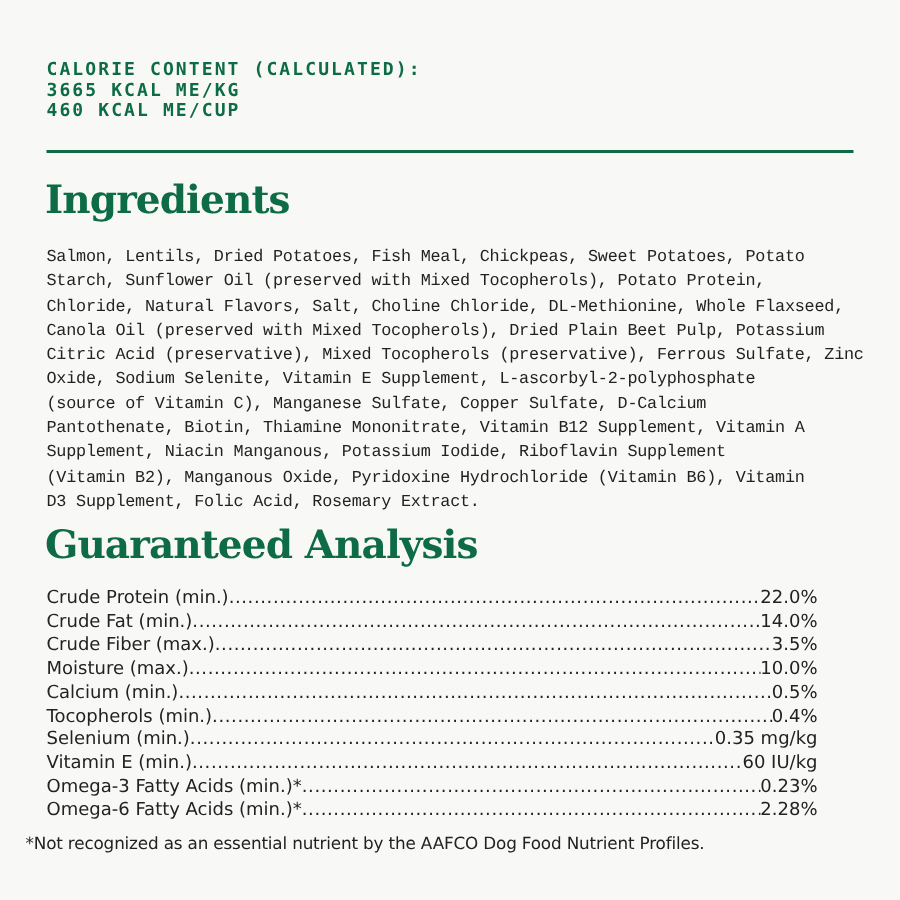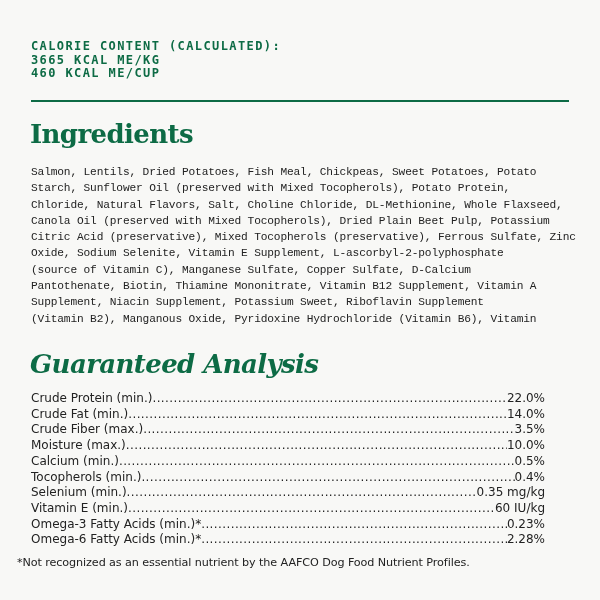--- a/index.html
+++ b/index.html
@@ -22,21 +22,21 @@
     width: 538px; height: 2px; background: #0d6b45;
   }
   h1 {
     position: absolute; left: 30px; margin: 0;
     font-family: "DejaVu Serif", "Liberation Serif", serif;
     font-weight: bold; color: #0d6b45;
     font-size: 26px; letter-spacing: -0.6px; line-height: 34px;
     white-space: nowrap;
   }
   #h-ing { top: 117px; }
-  #h-ga { top: 347px; font-style: italic; }
+  #h-ga { top: 347px; }
   .ingredients {
     position: absolute; left: 31px; top: 164px; width: 545px;
     font-family: Liberation Mono, monospace;
     font-size: 11.2px; line-height: 16.3px; color: #222;
     font-weight: 500; letter-spacing: -0.15px;
   }
   .ingredients div { white-space: nowrap; }
   .analysis {
     position: absolute; left: 31px; top: 391px; width: 514px;
     font-family: "DejaVu Sans", "Liberation Sans", sans-serif;
@@ -70,22 +70,23 @@
 
 <div class="ingredients">
   <div>Salmon, Lentils, Dried Potatoes, Fish Meal, Chickpeas, Sweet Potatoes, Potato</div>
   <div>Starch, Sunflower Oil (preserved with Mixed Tocopherols), Potato Protein,</div>
   <div>Chloride, Natural Flavors, Salt, Choline Chloride, DL-Methionine, Whole Flaxseed,</div>
   <div>Canola Oil (preserved with Mixed Tocopherols), Dried Plain Beet Pulp, Potassium</div>
   <div>Citric Acid (preservative), Mixed Tocopherols (preservative), Ferrous Sulfate, Zinc</div>
   <div>Oxide, Sodium Selenite, Vitamin E Supplement, L-ascorbyl-2-polyphosphate</div>
   <div>(source of Vitamin C), Manganese Sulfate, Copper Sulfate, D-Calcium</div>
   <div>Pantothenate, Biotin, Thiamine Mononitrate, Vitamin B12 Supplement, Vitamin A</div>
-  <div>Supplement, Niacin Supplement, Potassium Sweet, Riboflavin Supplement</div>
+  <div>Supplement, Niacin Manganous, Potassium Iodide, Riboflavin Supplement</div>
   <div>(Vitamin B2), Manganous Oxide, Pyridoxine Hydrochloride (Vitamin B6), Vitamin</div>
+  <div>D3 Supplement, Folic Acid, Rosemary Extract.</div>
 </div>
 
 <h1 id="h-ga">Guaranteed Analysis</h1>
 
 <div class="analysis">
   <div class="row">
     <span class="label">Crude Protein (min.)</span>
     <span class="dots">........................................................................................................................................................</span>
     <span class="value">22.0%</span>
   </div>

